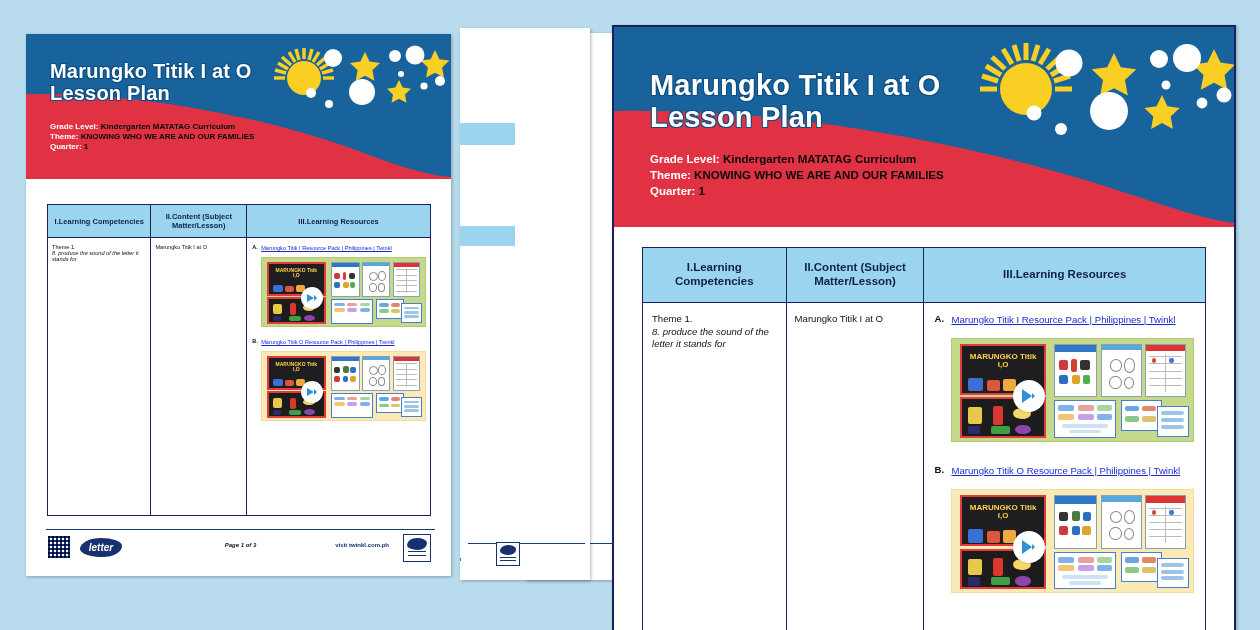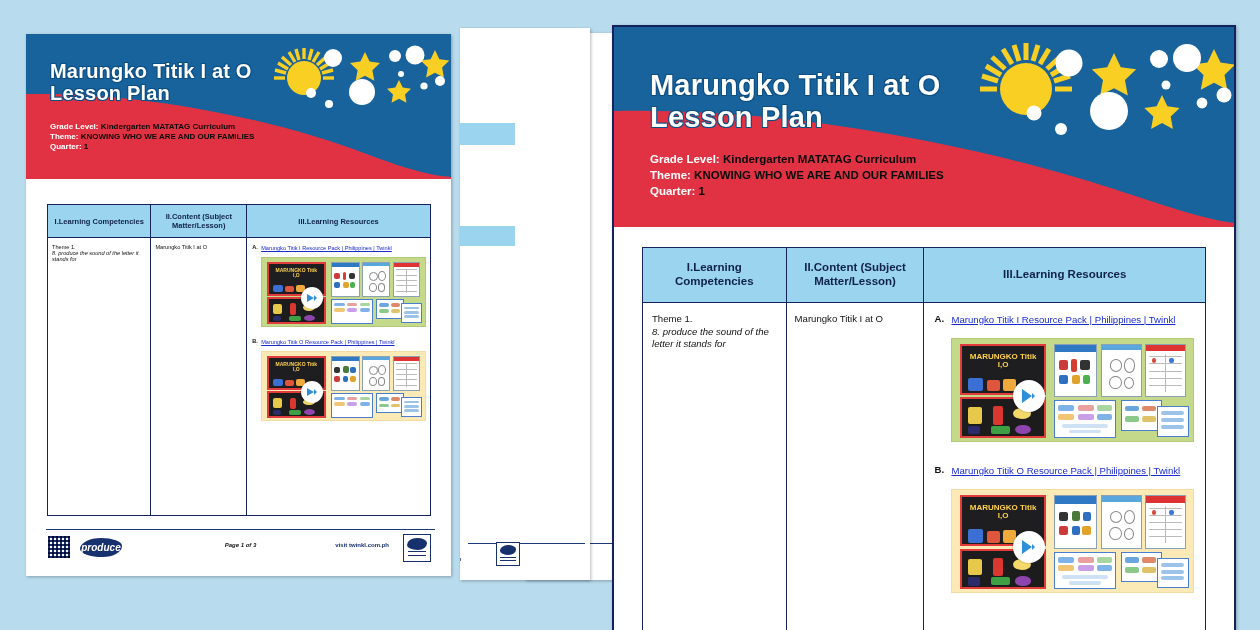--- a/index.html
+++ b/index.html
@@ -332,21 +332,21 @@
         </tr>
       </tbody>
     </table>
   </div>
 
   <div class="footer" style="bottom:14px;left:20px;right:16px;">
     <div class="foot-rule"></div>
     <div style="position:relative;height:32px;">
       <div class="qr" style="position:absolute;left:2px;top:6px;width:22px;height:22px;"></div>
       <div class="twinkl-logo" style="position:absolute;left:34px;top:8px;width:42px;height:19px;font-size:10px;">
-        <span>produce</span>
+        <span>letter</span>
       </div>
       <div class="pageno" style="position:absolute;left:0;right:0;top:12px;text-align:center;font-size:6px;">Page 1 of 3</div>
       <div class="visit" style="position:absolute;right:46px;top:12px;font-size:6px;">visit twinkl.com.ph</div>
       <div class="stamp" style="position:absolute;right:4px;top:4px;width:26px;height:26px;">
         <div class="blob"></div>
           <div class="ln" style="top:62%"></div>
           <div class="ln" style="top:76%"></div>
       </div>
     </div>
   </div>

